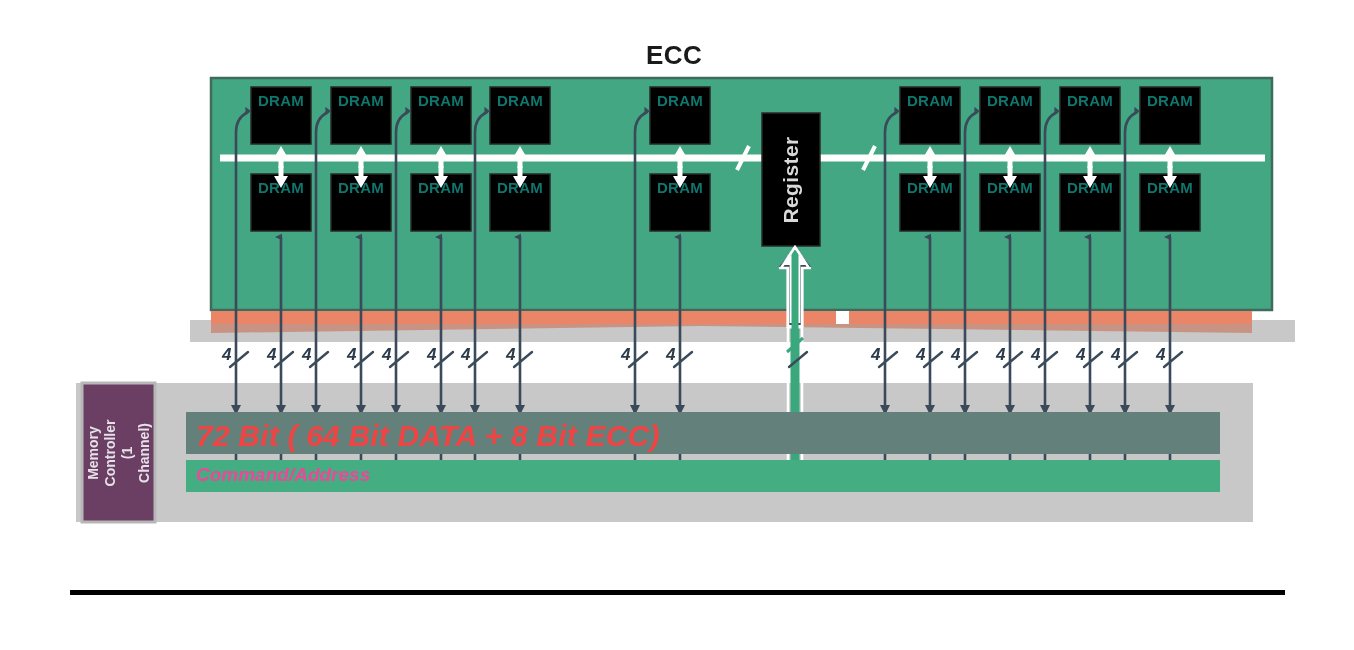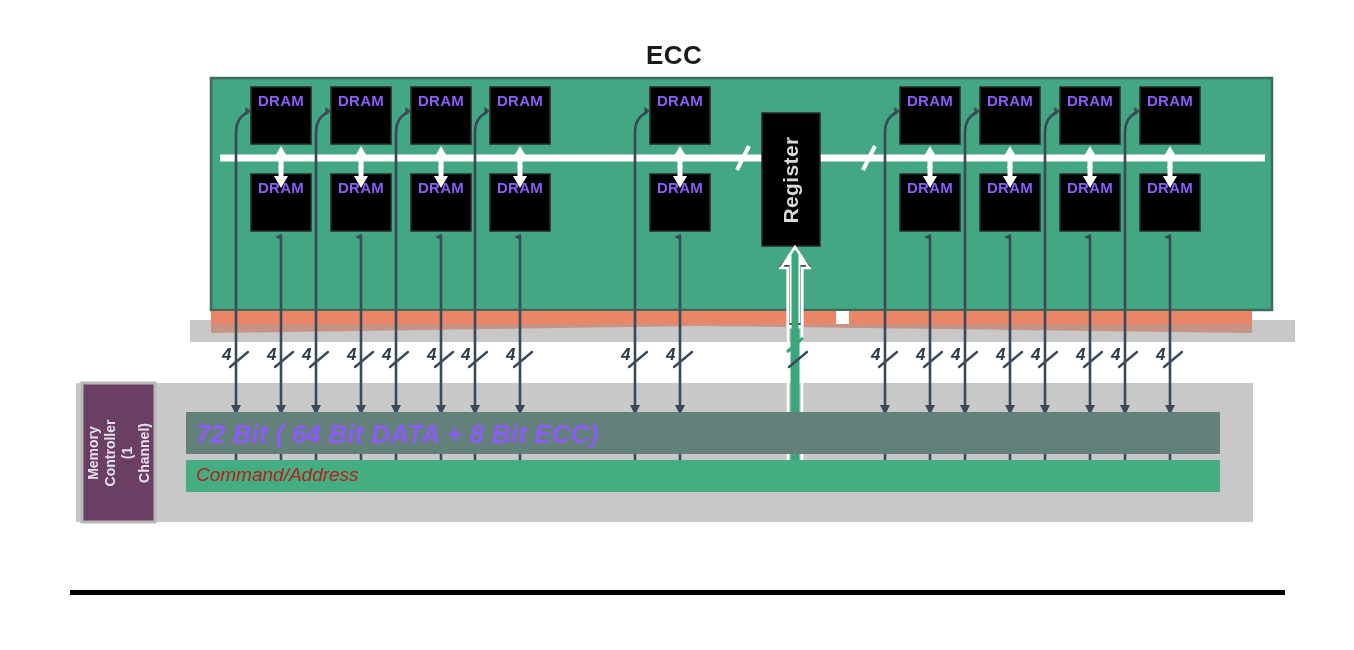--- a/index.html
+++ b/index.html
@@ -16,30 +16,30 @@
   .caption-text{font-size:27px;color:#000;letter-spacing:-0.2px;white-space:nowrap;}
   .caption-fig{font-weight:bold;}
   .caption-rule{position:absolute;left:70px;top:590px;width:1215px;height:5px;background:#000;}
 
   
   .lbl{position:absolute;white-space:nowrap;text-align:right;}
 
   .ecc-label{font-size:26px;font-weight:bold;color:#1a1a1a;
              left:646px;top:40px;letter-spacing:0.5px;}
 
-  .dram-label{font-size:15px;font-weight:bold;color:#8b5cf6;
+  .dram-label{font-size:15px;font-weight:bold;color:#0f766e;
               text-shadow:0 1px 0 #000;letter-spacing:0.3px;}
 
   .register-label{font-size:21px;font-weight:bold;color:#d9d9d9;
                   transform:rotate(-90deg);transform-origin:center center;
                   letter-spacing:0.4px;}
 
-  .bus-label{font-size:26px;font-weight:bold;font-style:italic;color:#8b5cf6;
+  .bus-label{font-size:30px;font-weight:bold;font-style:italic;color:#ef4444;
              letter-spacing:0.2px;}
-  .cmd-label{font-size:19px;font-weight:normal;font-style:italic;color:#b91c1c;}
+  .cmd-label{font-size:19px;font-weight:bold;font-style:italic;color:#ec4899;}
 
   .mc-label{font-size:14px;font-weight:bold;color:#e6e0e8;line-height:1.22;
             text-align:center;}
   .mc-rot{position:absolute;left:50%;top:50%;
           transform:translate(-50%,-50%) rotate(-90deg);}
 
   .four{font-size:17px;font-weight:bold;font-style:italic;color:#2b3b4a;}
 </style>
 </head>
 <body>

